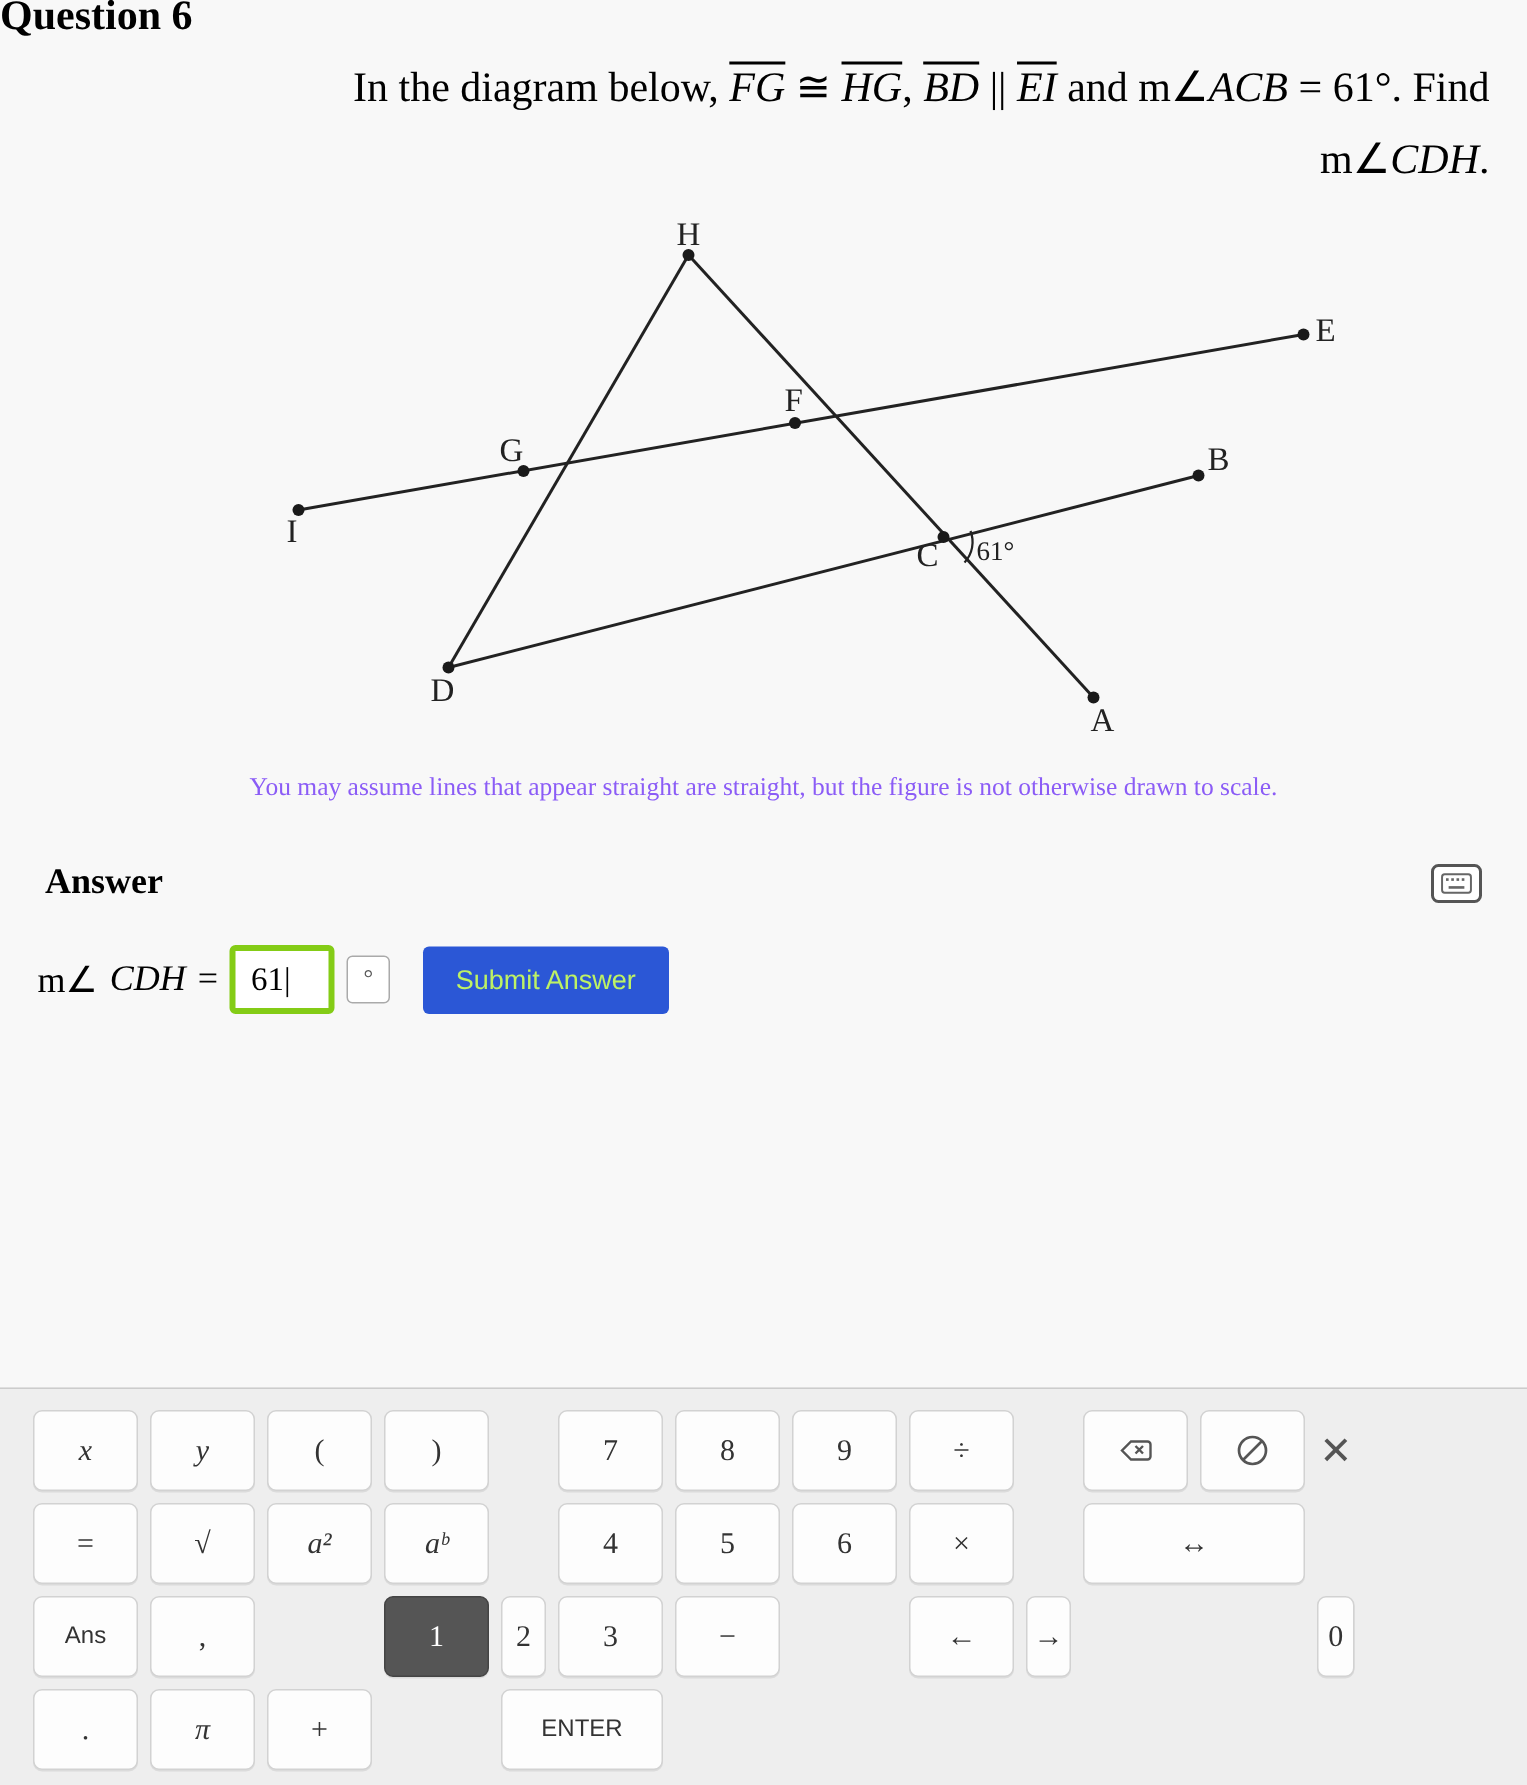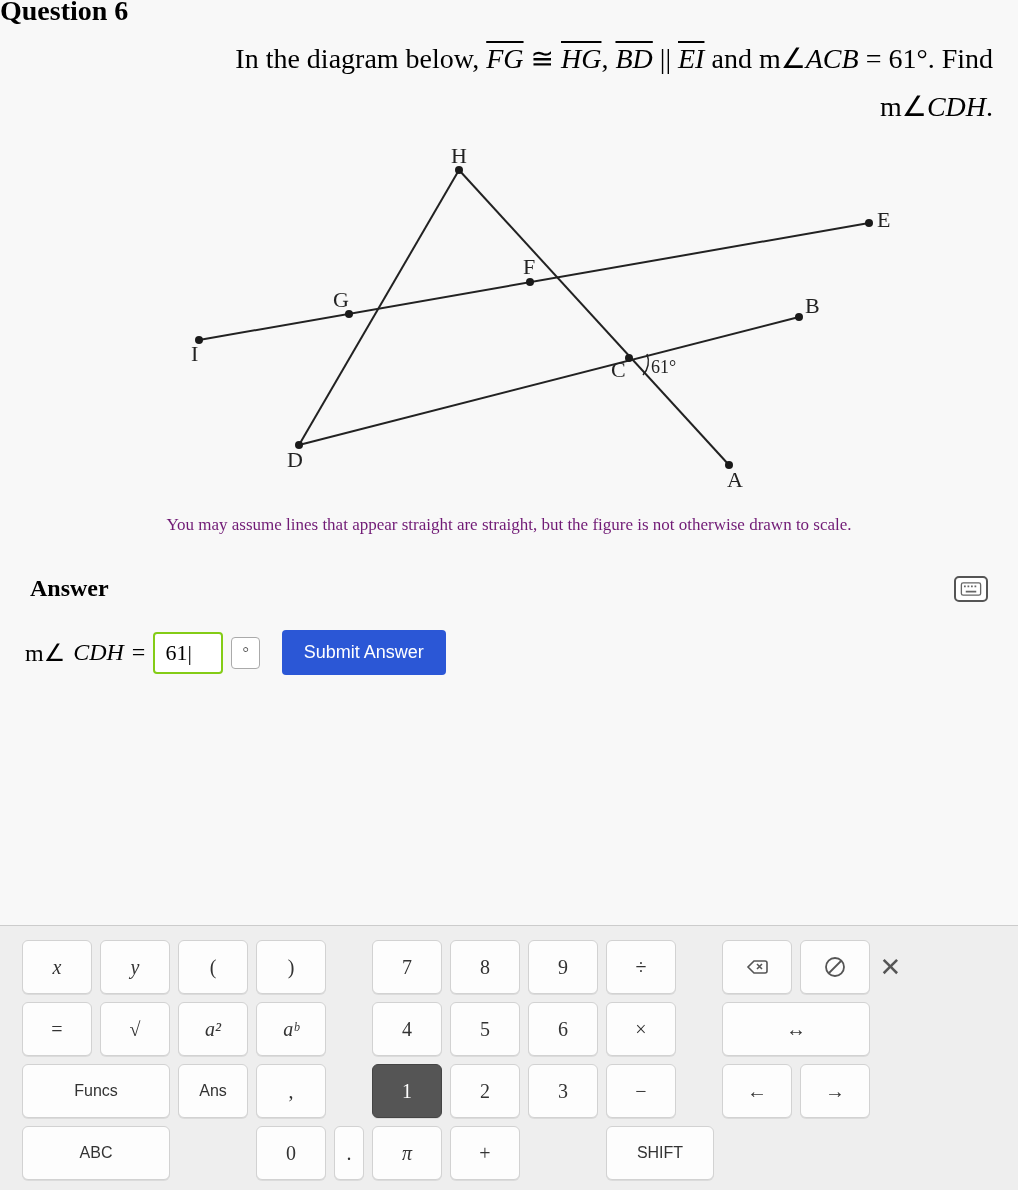--- a/index.html
+++ b/index.html
@@ -32,21 +32,21 @@
 .overline { text-decoration: overline; }
 .diagram-wrap {
   width: 100%;
   display: flex;
   justify-content: center;
   margin: 15px 0 5px 0;
 }
 .diagram { width: 820px; height: 360px; }
 .scale-note {
   font-size: 17px;
-  color: #701a75;
+  color: #8b5cf6;
   text-align: center;
   margin: 10px 0 40px 0;
 }
 .answer-row {
   display: flex;
   align-items: center;
   padding: 0 5px;
 }
 .answer-label {
   font-size: 24px;
@@ -63,39 +63,39 @@
 }
 .answer-input-row {
   display: flex;
   align-items: center;
   gap: 8px;
   margin-top: 28px;
   font-size: 24px;
   font-family: Georgia, serif;
 }
 .answer-input {
-  border: 2px solid #84cc16;
+  border: 4px solid #84cc16;
   border-radius: 4px;
   padding: 6px 10px;
   font-size: 22px;
   width: 70px;
   font-family: Georgia, serif;
   background: #fff;
 }
 .degree-badge {
   border: 1px solid #aaa;
   border-radius: 4px;
   padding: 6px 10px;
   background: #fff;
   font-size: 16px;
   color: #555;
 }
 .submit-btn {
   background: #2b57d6;
-  color: #ffffff;
+  color: #bef264;
   border: none;
   border-radius: 4px;
   padding: 12px 22px;
   font-size: 18px;
   font-family: Arial, sans-serif;
   margin-left: 14px;
   cursor: pointer;
 }
 .keypad {
   position: absolute;
@@ -253,35 +253,33 @@
   <div class="key italic">aᵇ</div>
   <div class="spacer"></div>
   <div class="key">4</div>
   <div class="key">5</div>
   <div class="key">6</div>
   <div class="key">×</div>
   <div class="spacer"></div>
   <div class="key wide2">↔</div>
   <div class="spacer"></div>
 
-  <div class="key wide2 sans">Funcs</div>
   <div class="key sans">Ans</div>
   <div class="key">,</div>
   <div class="spacer"></div>
   <div class="key active">1</div>
   <div class="key">2</div>
   <div class="key">3</div>
   <div class="key">−</div>
   <div class="spacer"></div>
   <div class="key">←</div>
   <div class="key">→</div>
   <div class="spacer"></div>
 
-  <div class="key wide2 sans">ABC</div>
   <div class="spacer"></div>
   <div class="key">0</div>
   <div class="key">.</div>
   <div class="key italic">π</div>
   <div class="key">+</div>
   <div class="spacer"></div>
-  <div class="key wide2 sans">SHIFT</div>
+  <div class="key wide2 sans">ENTER</div>
   <div class="spacer"></div>
 </div>
 
 </body></html>

